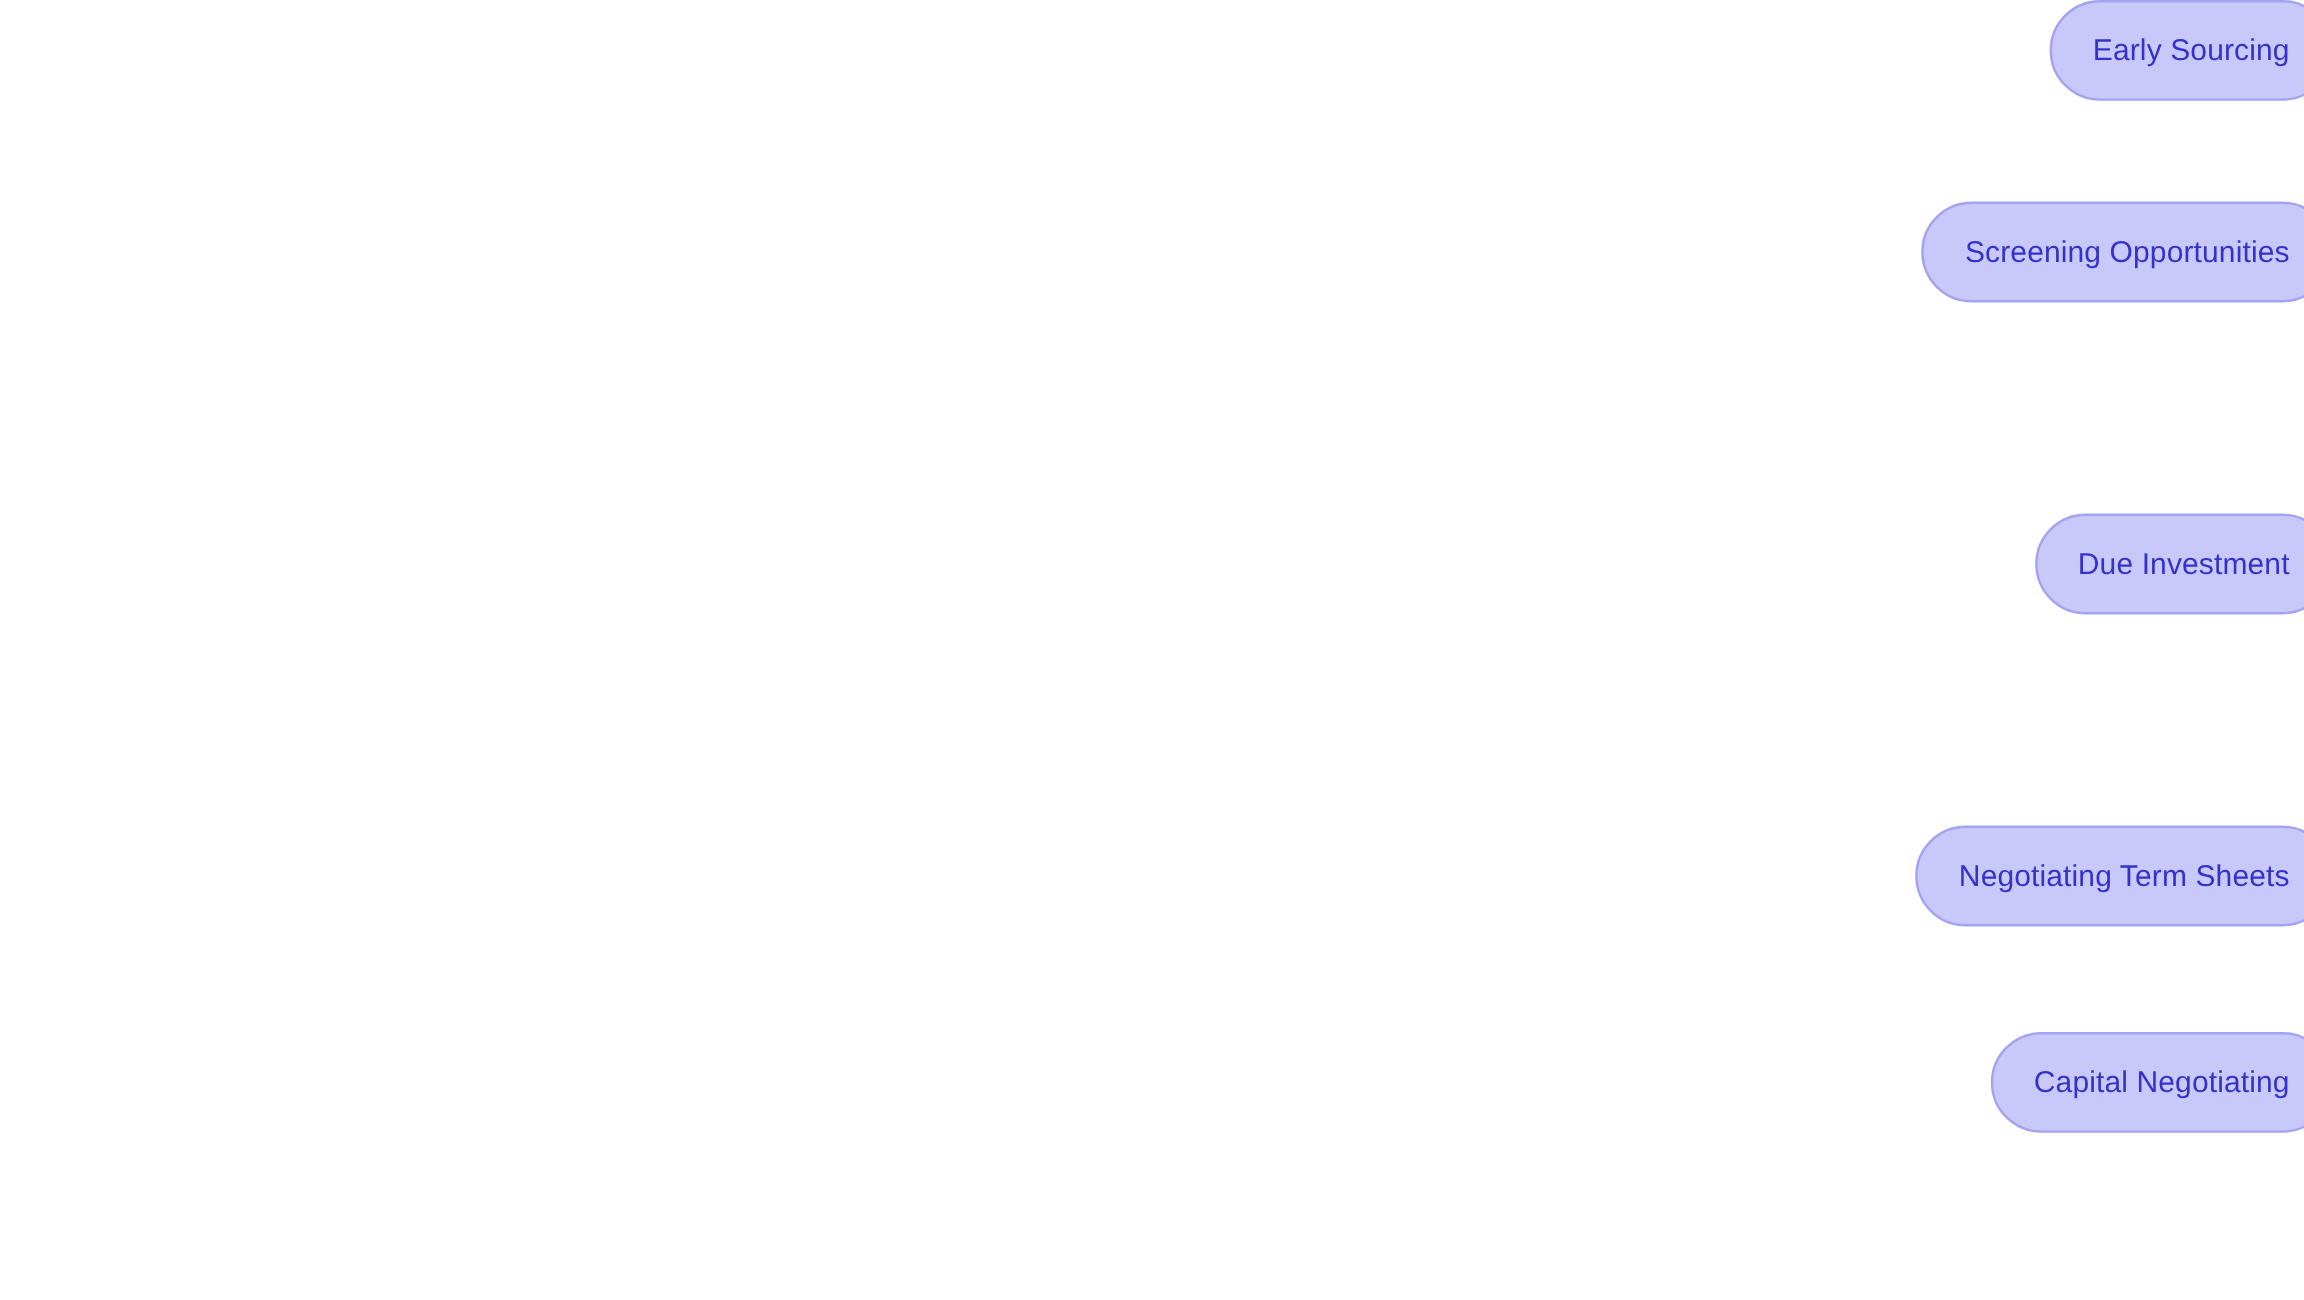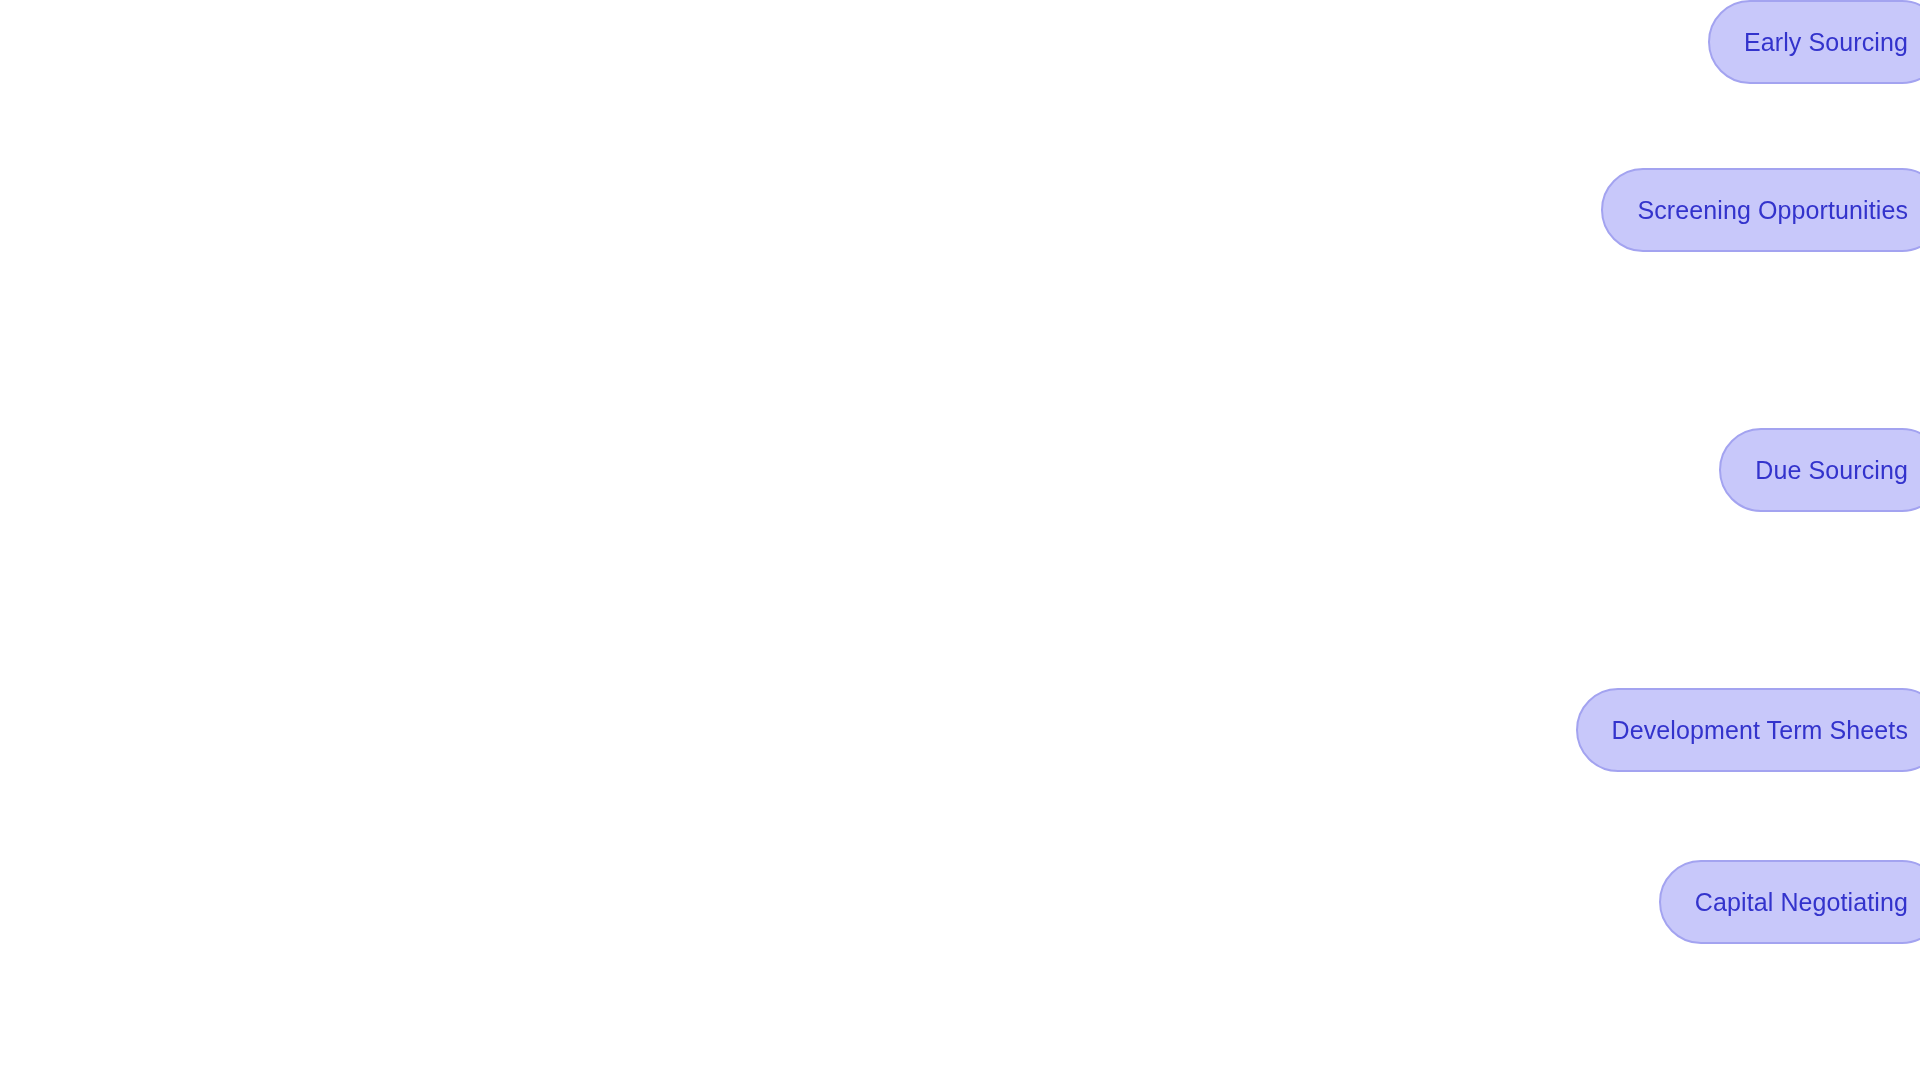--- a/index.html
+++ b/index.html
@@ -96,36 +96,36 @@
     <div class="conn-head"></div>
   </div>
 
 
   <div class="flow-connector gap-c">
     <div class="conn-line"></div>
     <div class="conn-head"></div>
   </div>
 
   <div class="flow-node">
-    <span>Due Sourcing</span>
+    <span>Due Investment</span>
   </div>
 
   <div class="flow-connector gap-d">
     <div class="conn-line"></div>
     <div class="conn-head"></div>
   </div>
 
 
   <div class="flow-connector gap-e">
     <div class="conn-line"></div>
     <div class="conn-head"></div>
   </div>
 
   <div class="flow-node">
-    <span>Development Term Sheets</span>
+    <span>Negotiating Term Sheets</span>
   </div>
 
   <div class="flow-connector gap-f">
     <div class="conn-line"></div>
     <div class="conn-head"></div>
   </div>
 
   <div class="flow-node">
     <span>Capital Negotiating</span>
   </div>

